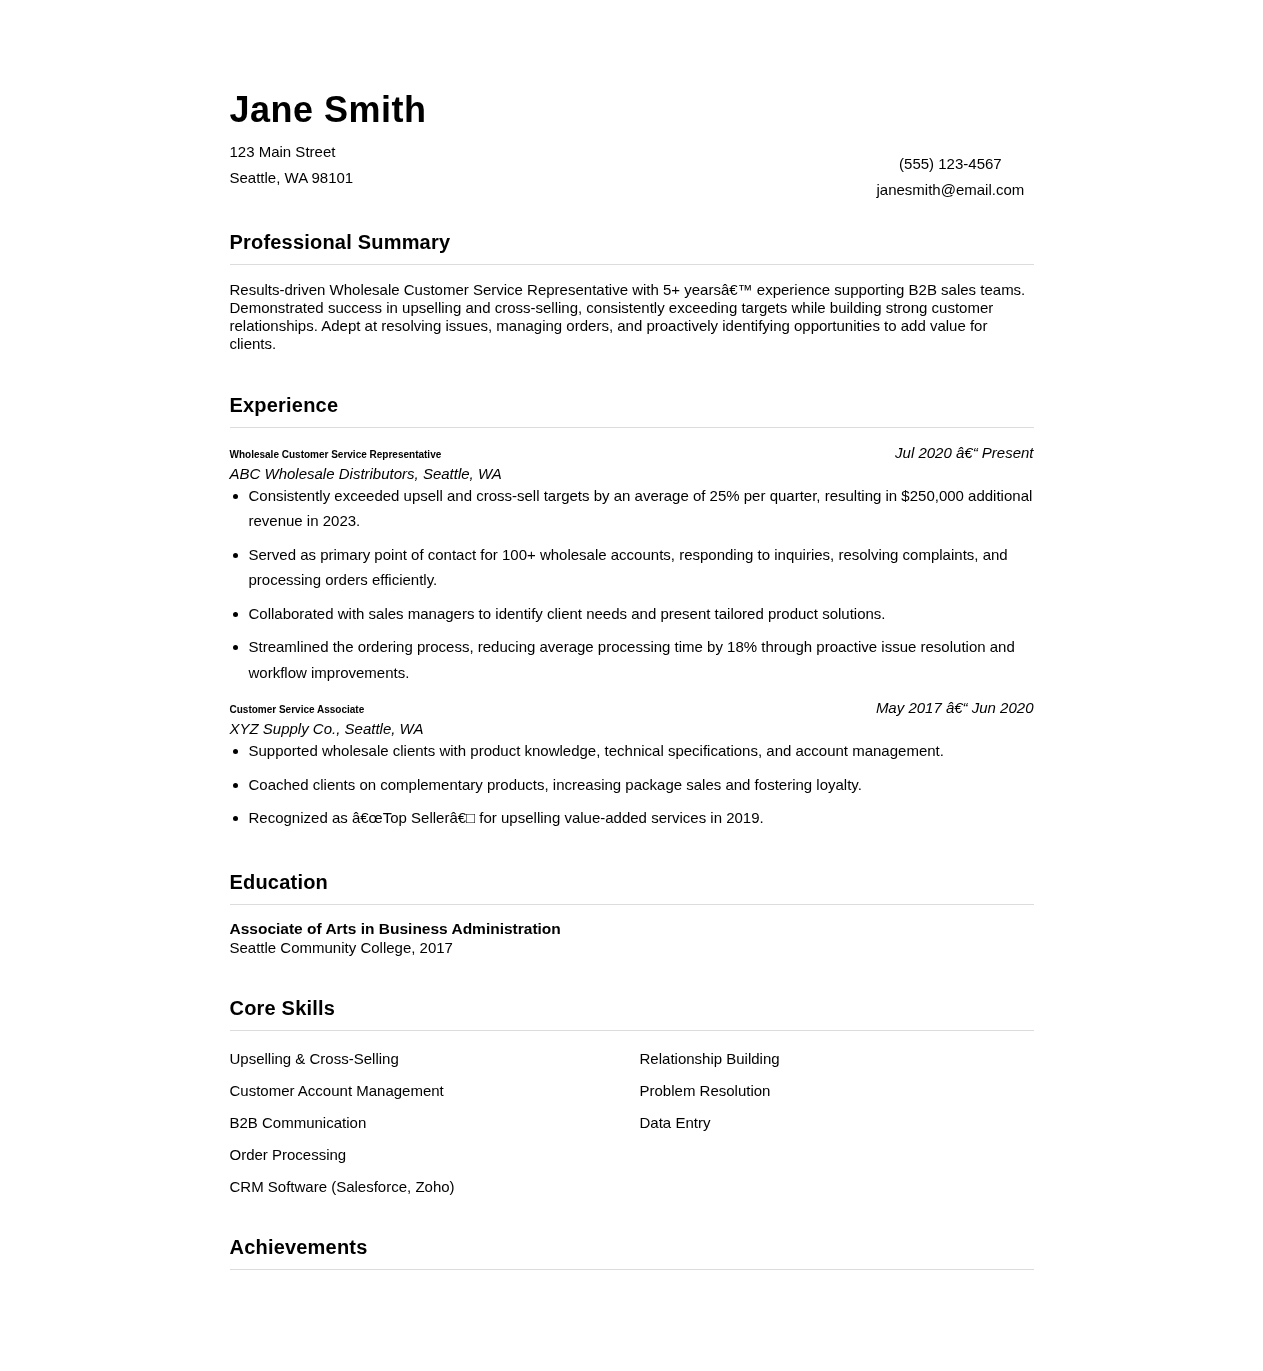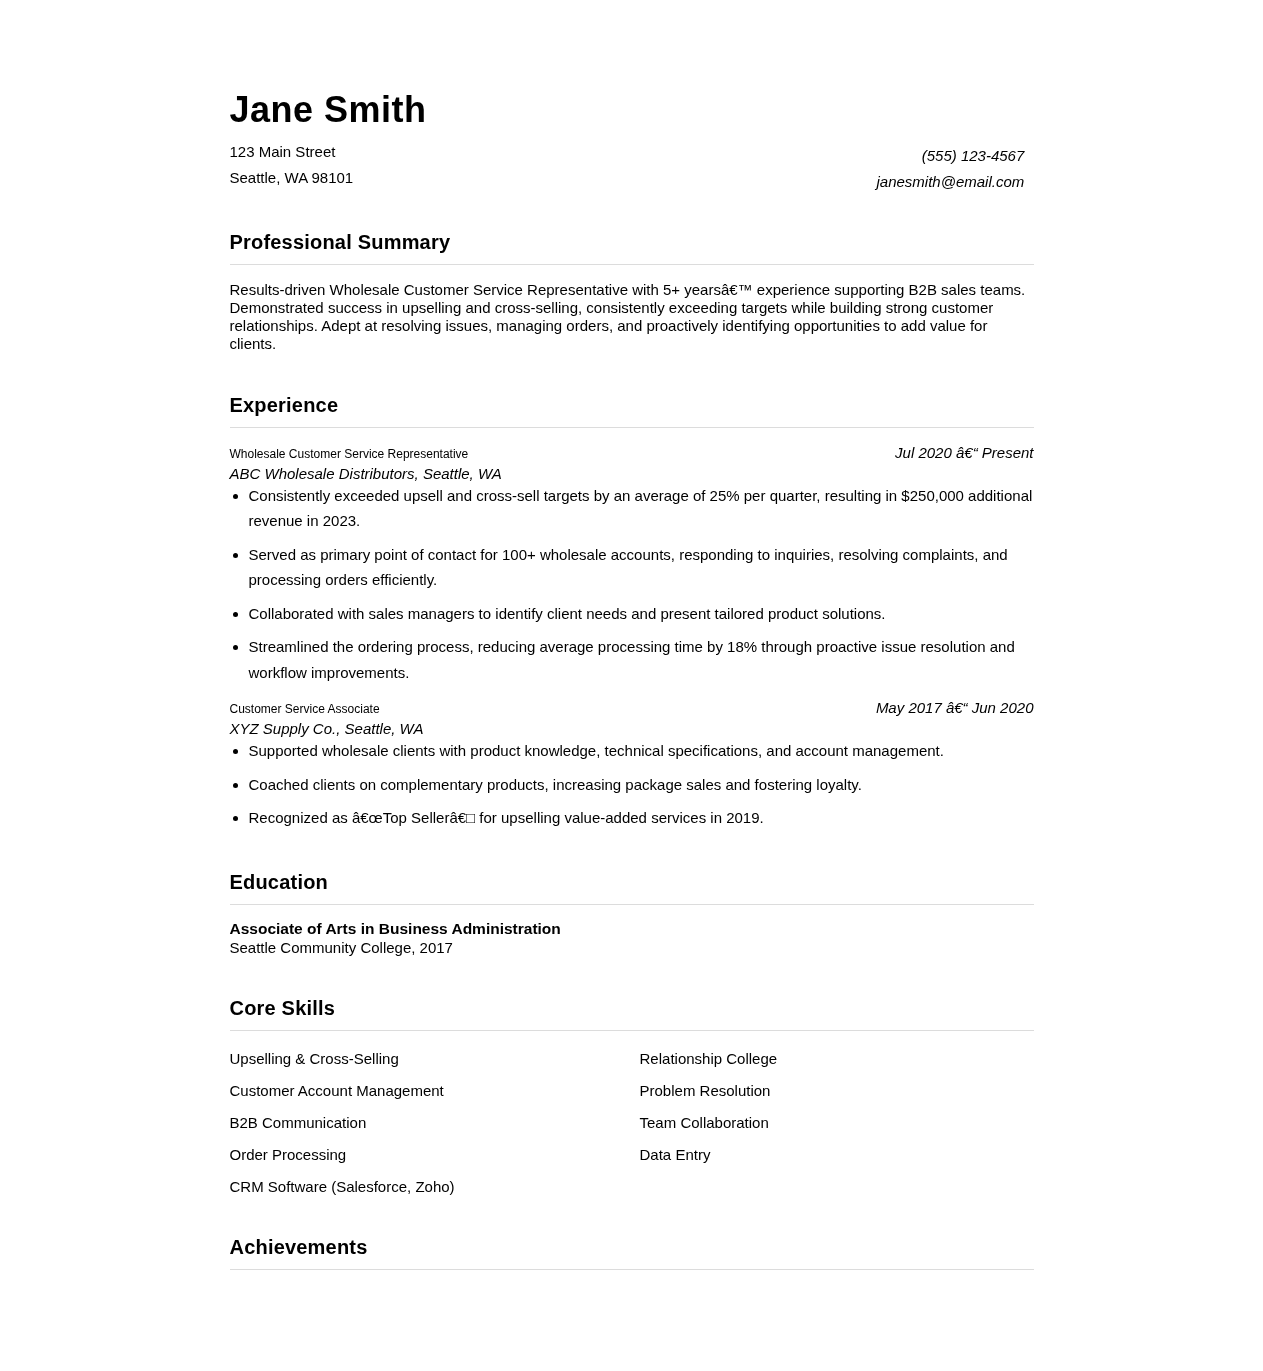--- a/index.html
+++ b/index.html
@@ -28,23 +28,22 @@
   }
   .contact {
     position: relative;
     margin-top: 9px;
     line-height: 26px;
     font-size: 15px;
   }
   .contact-right {
     position: absolute;
     left: 647px;
-    top: 4px;
-    text-align: right;
-    font-style: italic;
+    top: 12px;
+    text-align: center;
   }
 
   
   h2.section-heading {
     font-size: 20px;
     line-height: 1.15;
     font-weight: bold;
     letter-spacing: 0.2px;
     margin: 40px 0 0 0;
     padding-bottom: 10px;
@@ -60,22 +59,22 @@
   
   .job { margin-top: 15px; }
   .job + .job { margin-top: 13px; }
   .job-header {
     display: flex;
     justify-content: space-between;
     align-items: baseline;
     line-height: 19px;
   }
   .job-title {
-    font-weight: normal;
-    font-size: 12px;
+    font-weight: bold;
+    font-size: 10px;
   }
   .job-dates {
     font-style: italic;
     font-size: 15px;
     white-space: nowrap;
   }
   .job-company {
     font-style: italic;
     line-height: 19px;
   }
@@ -180,23 +179,22 @@
     <h2 class="section-heading">Core Skills</h2>
     <div class="skills-grid">
       <div class="skills-col-left">
         <div class="skill">Upselling &amp; Cross-Selling</div>
         <div class="skill">Customer Account Management</div>
         <div class="skill">B2B Communication</div>
         <div class="skill">Order Processing</div>
         <div class="skill">CRM Software (Salesforce, Zoho)</div>
       </div>
       <div class="skills-col-right">
-        <div class="skill">Relationship College</div>
+        <div class="skill">Relationship Building</div>
         <div class="skill">Problem Resolution</div>
-        <div class="skill">Team Collaboration</div>
         <div class="skill">Data Entry</div>
       </div>
     </div>
   </section>
 
   <section class="achievements">
     <h2 class="section-heading">Achievements</h2>
   </section>
 
 </div>

